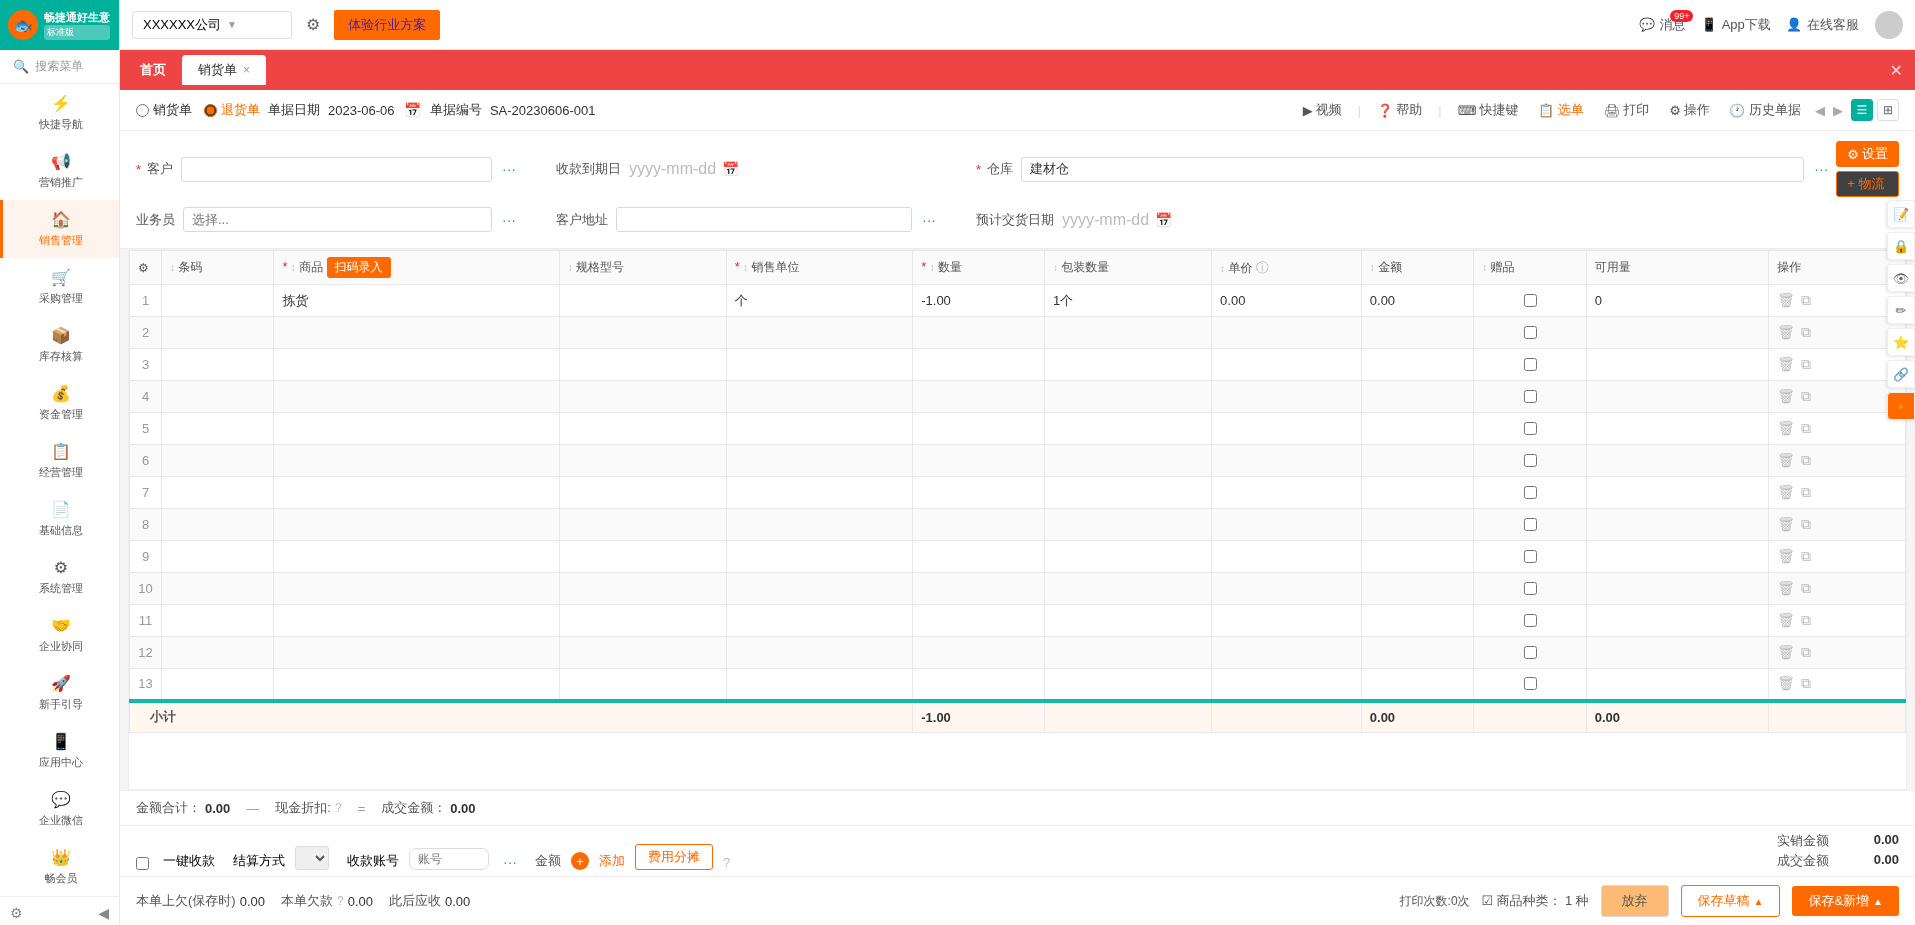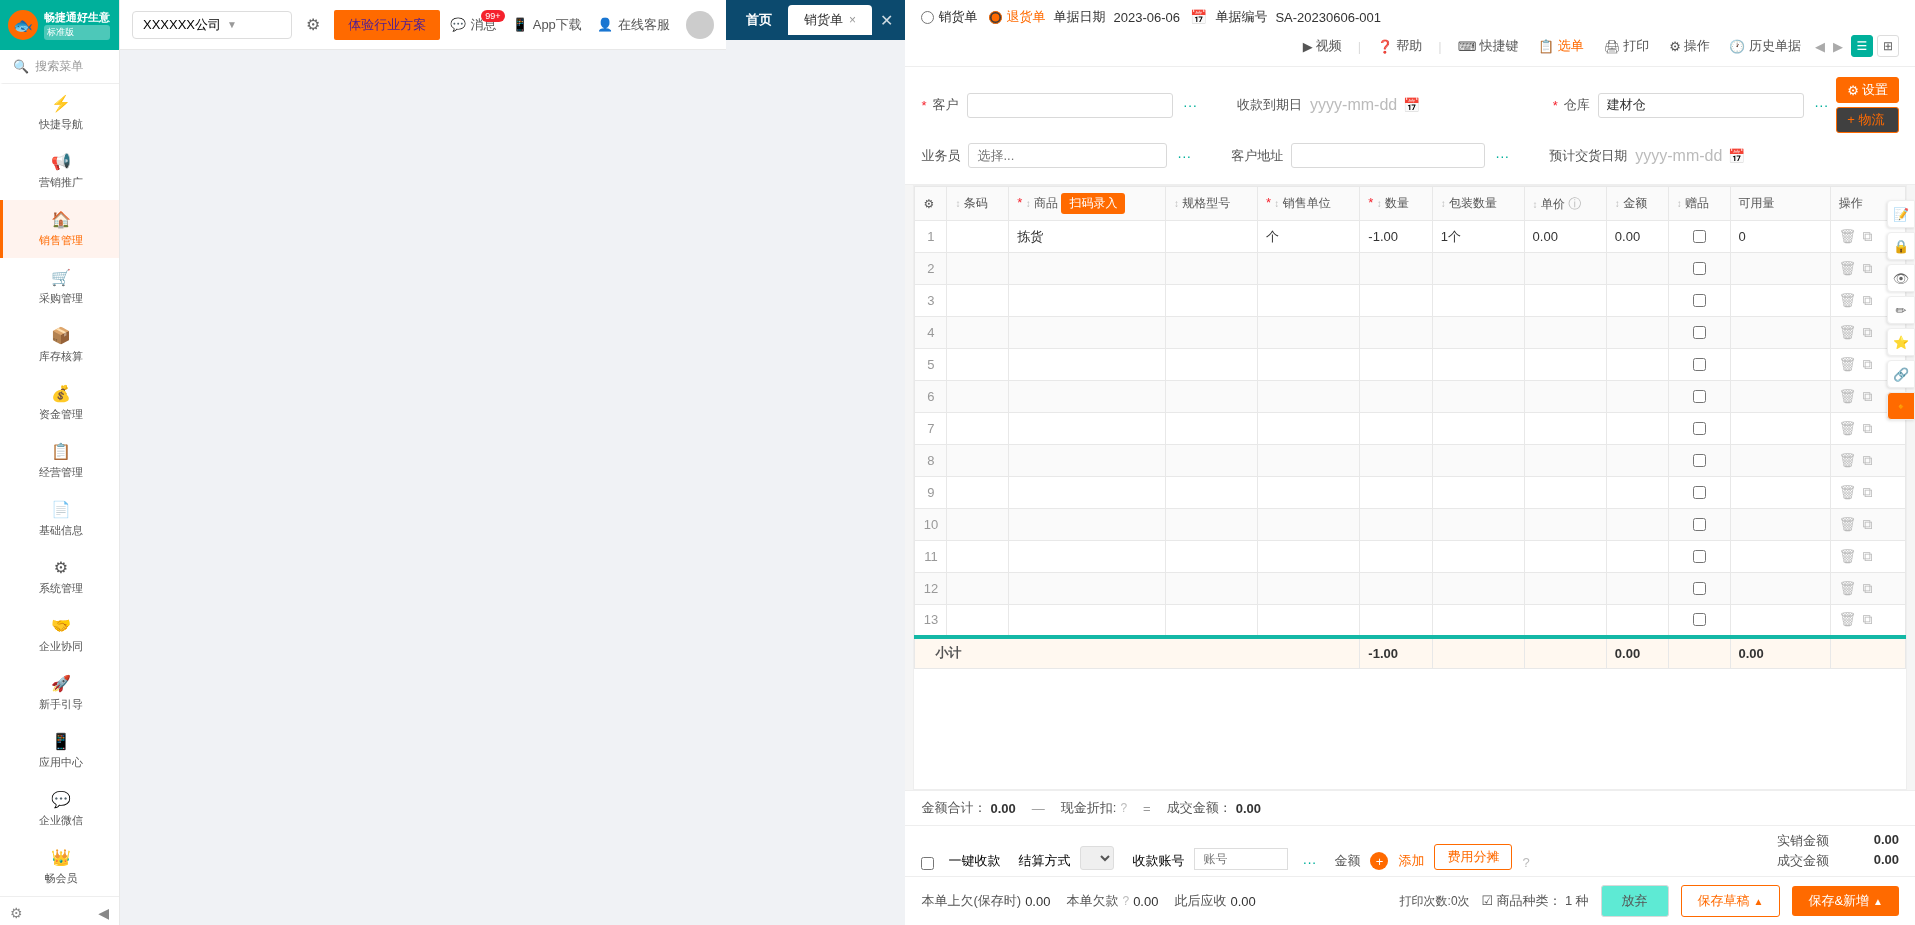--- a/index.html
+++ b/index.html
@@ -11,37 +11,37 @@
     .sidebar-logo-text { color: #fff; font-size: 11px; font-weight: bold; line-height: 1.3; }
     .sidebar-logo-badge { font-size: 9px; color: #fff; background: rgba(255,255,255,0.3); border-radius: 3px; padding: 1px 3px; }
     .sidebar-item { display: flex; flex-direction: column; align-items: center; padding: 10px 4px; cursor: pointer; color: #555; gap: 4px; border-left: 3px solid transparent; }
     .sidebar-item.active { background: #fff3ee; color: #ff6a00; border-left-color: #ff6a00; }
     .sidebar-item .icon { font-size: 16px; }
     .sidebar-item .label { font-size: 11px; text-align: center; }
     .sidebar-bottom { margin-top: auto; display: flex; align-items: center; justify-content: space-between; padding: 8px 10px; border-top: 1px solid #eee; }
     .sidebar-bottom .icon-btn { color: #888; cursor: pointer; font-size: 14px; }
 
     
-    .main { flex: 1; display: flex; flex-direction: row; overflow: hidden; }
+    .main { flex: 1; display: flex; flex-direction: column; overflow: hidden; }
 
     
     .topbar { height: 50px; background: #fff; display: flex; align-items: center; padding: 0 12px; border-bottom: 1px solid #e8e8e8; gap: 10px; }
     .topbar-company { display: flex; align-items: center; gap: 6px; padding: 4px 10px; border: 1px solid #ddd; border-radius: 4px; min-width: 160px; cursor: pointer; }
     .topbar-company .arrow { color: #999; font-size: 10px; }
     .topbar-gear { color: #666; cursor: pointer; font-size: 16px; padding: 4px; }
     .topbar-trial-btn { background: #ff6a00; color: #4c1d95; border: none; border-radius: 2px; padding: 6px 14px; cursor: pointer; font-size: 13px; }
     .topbar-right { margin-left: auto; display: flex; align-items: center; gap: 16px; }
     .topbar-msg { position: relative; display: flex; align-items: center; gap: 4px; cursor: pointer; color: #555; font-size: 13px; }
     .badge { position: absolute; top: -6px; right: -8px; background: #f5222d; color: #fff; border-radius: 10px; padding: 1px 4px; font-size: 9px; }
     .topbar-app { display: flex; align-items: center; gap: 4px; cursor: pointer; color: #555; font-size: 13px; }
     .topbar-service { display: flex; align-items: center; gap: 4px; cursor: pointer; color: #555; font-size: 13px; }
     .topbar-avatar { width: 28px; height: 28px; border-radius: 50%; background: #ccc; cursor: pointer; }
 
     
-    .tabbar { background: #0c4a6e; display: flex; align-items: center; height: 40px; padding: 0 4px; }
+    .tabbar { background: #ef4444; display: flex; align-items: center; height: 40px; padding: 0 4px; }
     .tab { padding: 6px 16px; cursor: pointer; color: rgba(255,255,255,0.8); font-size: 13px; border-radius: 4px 4px 0 0; }
     .tab.home { color: #fff; font-weight: bold; }
     .tab.active { background: #fff; color: #333; display: flex; align-items: center; gap: 6px; }
     .tab-close { color: #999; font-size: 12px; cursor: pointer; }
     .tabbar-close-all { margin-left: auto; color: rgba(255,255,255,0.8); font-size: 16px; cursor: pointer; padding: 0 8px; }
 
     
     .content { flex: 1; background: #f5f5f5; overflow: hidden; display: flex; flex-direction: column; padding: 0; }
 
     
@@ -113,21 +113,21 @@
 
     
     .bottombar { background: #fff; padding: 8px 16px; border-top: 1px solid #eee; display: flex; align-items: center; gap: 16px; }
     .bottombar-info { display: flex; align-items: center; gap: 16px; flex: 1; }
     .bottombar-item { display: flex; align-items: center; gap: 4px; font-size: 12px; color: #555; }
     .bottombar-item .val { color: #333; }
     .bottombar-item .question { color: #bbb; cursor: pointer; font-size: 12px; }
     .bottombar-right { display: flex; align-items: center; gap: 12px; }
     .print-info { font-size: 12px; color: #555; }
     .product-type { font-size: 12px; color: #555; }
-    .abandon-btn { border: 1px solid #d9d9d9; background: #5eead4; color: #555; border-radius: 3px; padding: 6px 20px; cursor: pointer; font-size: 13px; }
+    .abandon-btn { border: 1px solid #d9d9d9; background: #fdba74; color: #555; border-radius: 3px; padding: 6px 20px; cursor: pointer; font-size: 13px; }
     .save-draft-btn { border: 1px solid #ff6a00; background: #fff; color: #ff6a00; border-radius: 3px; padding: 6px 16px; cursor: pointer; font-size: 13px; display: flex; align-items: center; gap: 4px; }
     .save-new-btn { background: #ff6a00; color: #fff; border: none; border-radius: 3px; padding: 6px 16px; cursor: pointer; font-size: 13px; display: flex; align-items: center; gap: 4px; }
     .btn-arrow { font-size: 10px; }
 
     
     .right-toolbar { position: fixed; right: 0; top: 200px; display: flex; flex-direction: column; gap: 4px; z-index: 100; }
     .rt-btn { width: 28px; height: 28px; background: #fff; border: 1px solid #eee; border-radius: 4px 0 0 4px; display: flex; align-items: center; justify-content: center; cursor: pointer; color: #666; font-size: 13px; box-shadow: -1px 1px 3px rgba(0,0,0,0.1); }
     .rt-btn.accent { background: #ff6a00; color: #fff; }
   </style>
 </head>
@@ -744,21 +744,21 @@
         <span class="summary-value">0.00</span>
       </div>
     </div>
 
     <div class="payment-row">
       <input type="checkbox" class="payment-checkbox" style="">
       <span>一键收款</span>
       <span style="margin-left:8px;">结算方式</span>
       <select style="border:1px solid #ddd;border-radius:3px;padding:3px 6px;font-size:12px;color:#555;"></select>
       <span style="margin-left:8px;">收款账号</span>
-      <input type="text" style="border: 1px solid rgb(221, 221, 221); border-radius: 0; padding: 3px 8px; font-size: 12px; width: 94px;" placeholder="账号">
+      <input type="text" style="border: 1px solid rgb(221, 221, 221); border-radius: 7px; padding: 3px 8px; font-size: 12px; width: 80px;" placeholder="账号">
       <span class="field-ellipsis">···</span>
       <span style="margin-left:8px;color:#555;">金额</span>
       <button class="payment-add-btn">
         <span>+</span>
       </button>
       <span style="color:#ff6a00;font-size:13px;cursor:pointer;">添加</span>
       <button class="payment-expense-btn">费用分摊</button>
       <span class="payment-help">?</span>
       <div class="payment-right">
         <div class="payment-total">

